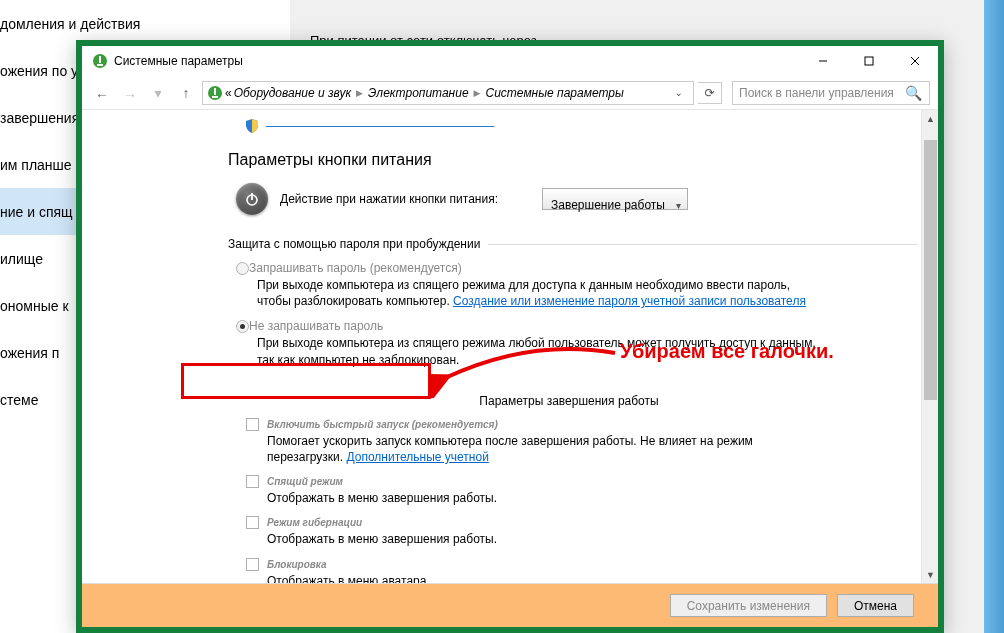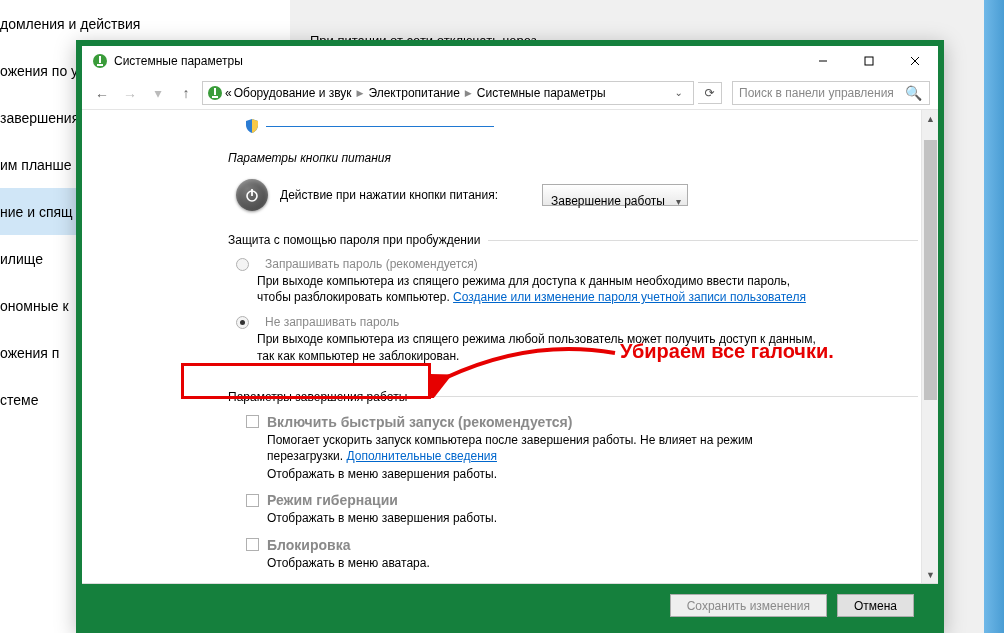--- a/index.html
+++ b/index.html
@@ -14,49 +14,49 @@
     .titlebar { height:30px; display:flex; align-items:center; padding-left:10px; }
     .title-icon { width:16px; height:16px; margin-right:6px; display:inline-flex; }
     .title-text { font-size:12px; }
     .win-controls { margin-left:auto; display:flex; }
     .win-btn { width:46px; height:30px; display:flex; align-items:center; justify-content:center; cursor:pointer; }
     .addr-row { height:34px; display:flex; align-items:center; padding:0 8px; gap:4px; border-bottom:1px solid #e5e5e5; }
     .nav-btn { width:24px; height:24px; display:flex; align-items:center; justify-content:center; color:#606060; cursor:pointer; font-size:14px; }
     .nav-btn.disabled { color:#bbb; }
     .addrbar { flex:1; height:24px; border:1px solid #ccc; display:flex; align-items:center; padding:0 4px; font-size:12px; gap:2px; background:#fff; }
     .addrbar .sep { color:#888; margin:0 3px; font-size:9px; }
-    .addr-seg { cursor:pointer; }
+    .addr-seg { cursor:pointer;font-style:italic; }
     .addr-dd { margin-left:auto; color:#555; font-size:10px; padding:0 6px; }
     .refresh-btn { width:24px; height:22px; border:1px solid #ccc; border-left:none; display:flex; align-items:center; justify-content:center; font-size:12px; color:#555; cursor:pointer; }
     .searchbox { width:198px; height:24px; border:1px solid #ccc; display:flex; align-items:center; padding:0 6px; margin-left:6px; font-size:12px; color:#888; background:#fff; }
     .search-ic { margin-left:auto; font-size:14px; color:#555; }
     .content { flex:1; position:relative; overflow:hidden; }
     .scroll-area { position:absolute; inset:0; overflow:auto; padding:0 0 0 0; }
     .inner { padding:8px 20px 60px 146px; font-size:12px; color:#000; }
     .link-cut { color:#0066cc; font-size:12px; margin-left:16px; display:inline-flex; align-items:center; gap:6px;}
-    .section-h { font-size:12px; margin-top:14px;font-style:italic; }
+    .section-h { font-size:16px; margin-top:14px; }
     .pbtn-row { display:flex; align-items:center; margin-top:14px; margin-left:8px; gap:12px;text-align:right; }
     .pbtn-ic { width:32px; height:32px; border-radius:50%; background:radial-gradient(circle at 35% 30%,#7a7a7a,#3d3d3d); display:flex; align-items:center; justify-content:center; color:#fff; box-shadow:inset 0 2px 4px rgba(255,255,255,.3),0 1px 3px rgba(0,0,0,.4); }
     .pbtn-ic svg { width:16px; height:16px; }
     .select-fake { height:22px; border:1px solid #adadad; background:linear-gradient(#fff,#e9e9e9); padding:12px 22px 0 8px; font-size:12px; display:inline-flex; align-items:center; position:relative; cursor:pointer;margin-left:32px; }
     .select-fake::after { content:"▾"; position:absolute; right:6px; font-size:10px; color:#555; }
     .fieldset-line { display:flex; align-items:center; margin-top:22px;justify-content:center; }
     .fieldset-line .lbl { font-size:12px; margin-right:8px; white-space:nowrap; }
     .fieldset-line .rule { flex:1; height:1px; background:#dcdcdc; }
-    .radio-row { display:flex; align-items:center; margin-top:10px; margin-left:8px; gap:16px; }
+    .radio-row { display:flex; align-items:center; margin-top:10px; margin-left:8px; gap:0; }
     .radio-dot { width:13px; height:13px; border:1px solid #b0b0b0; border-radius:50%; flex-shrink:0; margin-top:1px; background:#f4f4f4; position:relative; }
     .radio-dot.checked::after { content:""; position:absolute; left:3px; top:3px; width:5px; height:5px; border-radius:50%; background:#333; }
     .radio-lbl.disabled { color:#8a8a8a; }
     .radio-desc { font-size:12px; margin-top:2px; margin-left:29px; line-height:1.35; max-width:560px; }
     .radio-desc a,.link { color:#0066cc; text-decoration:underline; cursor:pointer; }
     .chk-row { display:flex; align-items:center; margin-top:10px; margin-left:18px; gap:8px; }
     .chk-box { width:13px; height:13px; border:1px solid #b0b0b0; background:#fff; flex-shrink:0; }
-    .chk-lbl { font-weight:600; color:#8a8a8a; font-size:14px; }
+    .chk-lbl { font-weight:600; color:#8a8a8a; font-size:10px;font-style:italic; }
     .chk-desc { margin-left:39px; font-size:12px; margin-top:2px; line-height:1.35; color:#000; max-width:560px; }
-    .footer { position:absolute; bottom:0; left:0; right:0; height:44px; background:#15803d; border-top:1px solid #dcdcdc; display:flex; align-items:center; justify-content:flex-end; padding-right:24px; gap:10px; }
+    .footer { position:absolute; bottom:0; left:0; right:0; height:44px; background:#fdba74; border-top:1px solid #dcdcdc; display:flex; align-items:center; justify-content:flex-end; padding-right:24px; gap:10px; }
     .btn { height:23px; padding:0 16px; font-size:12px; border:1px solid #adadad; background:#e1e1e1; cursor:pointer; }
     .btn:disabled { color:#8a8a8a; background:#efefef; }
     .vscroll { position:absolute; top:0; right:0; width:17px; bottom:44px; background:#f0f0f0; border-left:1px solid #e5e5e5; }
     .vscroll .thumb { position:absolute; left:2px; width:13px; top:30px; height:260px; background:#c2c2c2; }
     .vscroll .arr { position:absolute; left:0; width:17px; height:17px; display:flex; align-items:center; justify-content:center; font-size:9px; color:#555; }
     .vscroll .arr.up { top:0; }
     .vscroll .arr.dn { bottom:0; }
     
     .anno-rect { position:absolute; left:181px; top:363px; width:250px; height:36px; border:3px solid #e60000; pointer-events:none; }
     .anno-text { position:absolute; left:620px; top:340px; color:#e60000; font-weight:700; font-size:20px; font-family:Arial,sans-serif; }
@@ -195,31 +195,35 @@
         <div class="radio-desc">
           <span>При выходе компьютера из спящего режима для доступа к данным необходимо ввести пароль, чтобы разблокировать компьютер. </span><a class="link">Создание или изменение пароля учетной записи пользователя</a>
         </div>
 
         <div class="radio-row">
           <span class="radio-dot checked"></span>
           <span class="radio-lbl disabled">Не запрашивать пароль</span>
         </div>
         <div class="radio-desc">При выходе компьютера из спящего режима любой пользователь может получить доступ к данным, так как компьютер не заблокирован.</div>
 
-        <div class="fieldset-line" style="margin-top:26px;">
+        <div class="fieldset-line" style="margin-top:26px;flex-direction:column;">
           <span class="lbl">Параметры завершения работы</span>
           <span class="rule"></span>
         </div>
 
         <div class="chk-row">
             <span class="chk-box"></span>
             <span class="chk-lbl">Включить быстрый запуск (рекомендуется)</span>
           </div>
-        <div class="chk-desc"><span>Помогает ускорить запуск компьютера после завершения работы. Не влияет на режим перезагрузки. </span><a class="link">Дополнительные сведения</a></div>
-
+        <div class="chk-desc"><span>Помогает ускорить запуск компьютера после завершения работы. Не влияет на режим перезагрузки. </span><a class="link">Дополнительные учетной</a></div>
+
+        <div class="chk-row">
+            <span class="chk-box"></span>
+            <span class="chk-lbl">Спящий режим</span>
+          </div>
         <div class="chk-desc">Отображать в меню завершения работы.</div>
 
         <div class="chk-row">
             <span class="chk-box"></span>
             <span class="chk-lbl">Режим гибернации</span>
           </div>
         <div class="chk-desc">Отображать в меню завершения работы.</div>
 
         <div class="chk-row">
             <span class="chk-box"></span>

